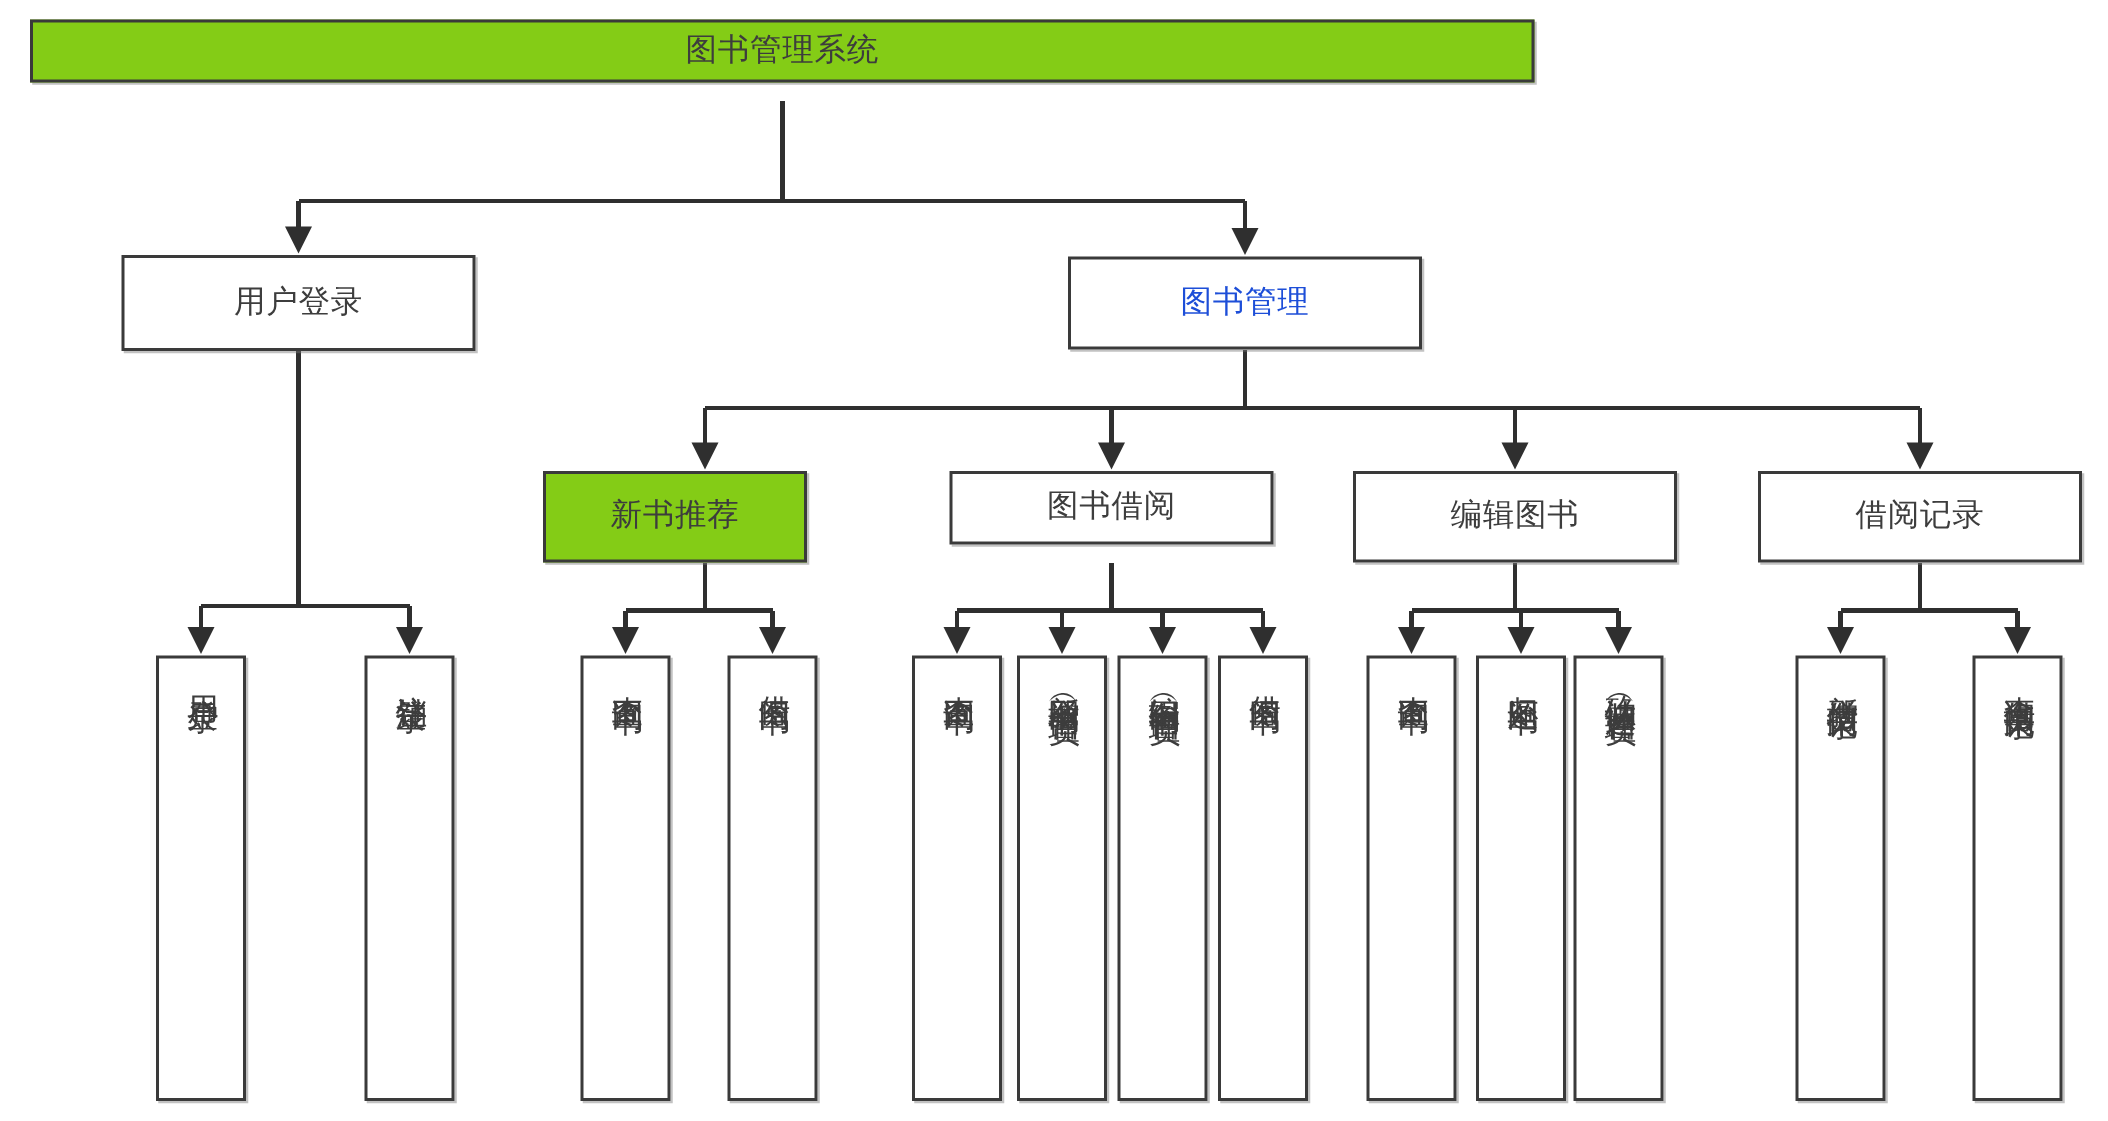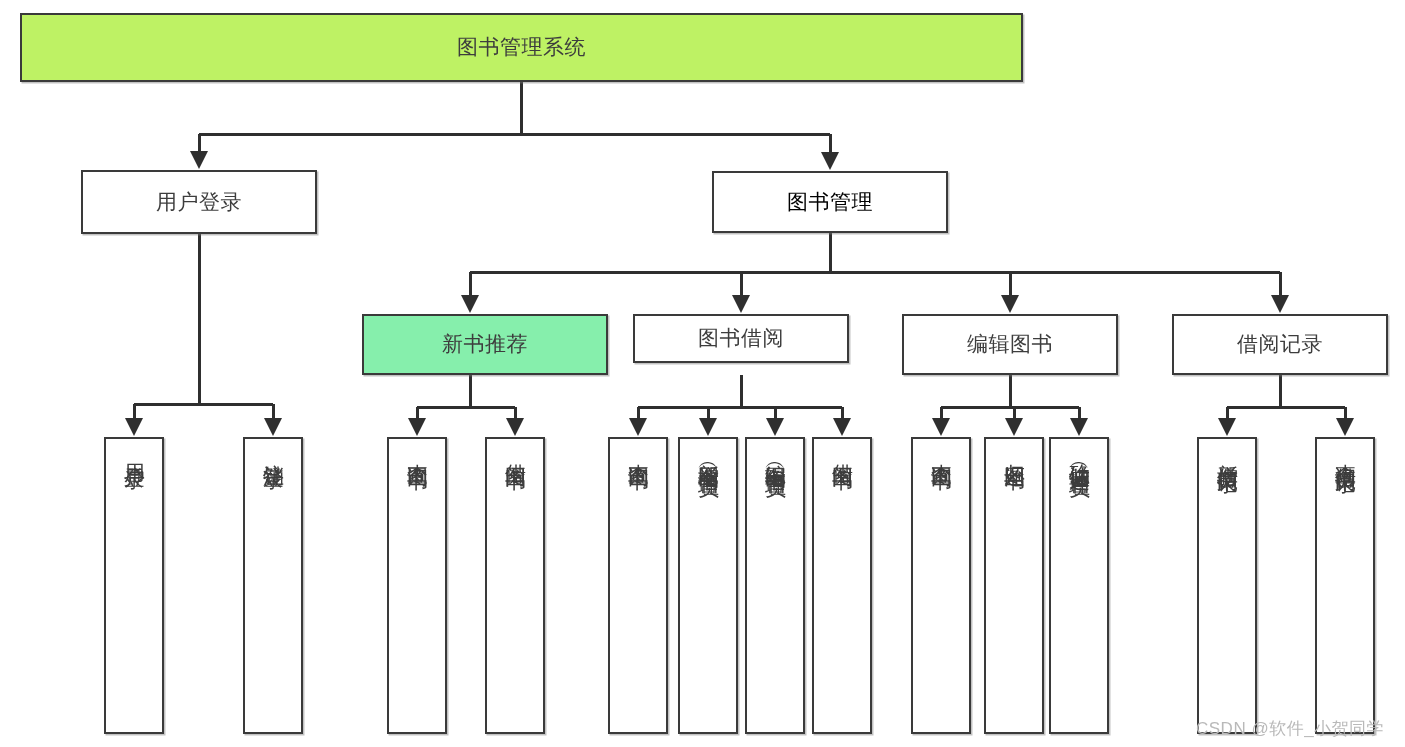--- a/index.html
+++ b/index.html
@@ -117,30 +117,30 @@
       <line x1="1079" y1="407" x2="1079" y2="420" stroke="#2f2f2f" stroke-width="3" shape-rendering="crispEdges"></line>
       <polygon points="1070,418 1088,418 1079,436" fill="#2f2f2f"></polygon>
       <line x1="1280" y1="375" x2="1280" y2="407" stroke="#2f2f2f" stroke-width="3" shape-rendering="crispEdges"></line>
       <line x1="1227" y1="407" x2="1345" y2="407" stroke="#2f2f2f" stroke-width="3" shape-rendering="crispEdges"></line>
       <line x1="1227" y1="407" x2="1227" y2="420" stroke="#2f2f2f" stroke-width="3" shape-rendering="crispEdges"></line>
       <polygon points="1218,418 1236,418 1227,436" fill="#2f2f2f"></polygon>
       <line x1="1345" y1="407" x2="1345" y2="420" stroke="#2f2f2f" stroke-width="3" shape-rendering="crispEdges"></line>
       <polygon points="1336,418 1354,418 1345,436" fill="#2f2f2f"></polygon>
     </svg>
   <div id="nodes-layer">
-      <div class="node horizontal" style="left: 20px; top: 13px; width: 1003px; height: 69px; border-color: rgb(58, 58, 58); background: #bef264;">
+      <div class="node horizontal" style="left: 20px; top: 13px; width: 1003px; height: 42px; border-color: rgb(58, 58, 58); background: #84cc16;">
         <span class="label" style="color: rgb(61, 61, 61);">图书管理系统</span>
       </div>
       <div class="node horizontal" style="left: 81px; top: 170px; width: 236px; height: 64px; border-color: rgb(58, 58, 58); background: rgb(255, 255, 255);">
         <span class="label" style="color: rgb(61, 61, 61);">用户登录</span>
       </div>
       <div class="node horizontal" style="left: 712px; top: 171px; width: 236px; height: 62px; border-color: rgb(58, 58, 58); background: rgb(255, 255, 255);">
-        <span class="label" style="color: #000000;">图书管理</span>
+        <span class="label" style="color: #1d4ed8;">图书管理</span>
       </div>
-      <div class="node horizontal" style="left: 362px; top: 314px; width: 246px; height: 61px; border-color: rgb(58, 58, 58); background: #86efac;">
+      <div class="node horizontal" style="left: 362px; top: 314px; width: 176px; height: 61px; border-color: rgb(58, 58, 58); background: #84cc16;">
         <span class="label" style="color: rgb(61, 61, 61);">新书推荐</span>
       </div>
       <div class="node horizontal" style="left: 633px; top: 314px; width: 216px; height: 49px; border-color: rgb(58, 58, 58); background: rgb(255, 255, 255);">
         <span class="label" style="color: rgb(61, 61, 61);">图书借阅</span>
       </div>
       <div class="node horizontal" style="left: 902px; top: 314px; width: 216px; height: 61px; border-color: rgb(58, 58, 58); background: rgb(255, 255, 255);">
         <span class="label" style="color: rgb(61, 61, 61);">编辑图书</span>
       </div>
       <div class="node horizontal" style="left: 1172px; top: 314px; width: 216px; height: 61px; border-color: rgb(58, 58, 58); background: rgb(255, 255, 255);">
         <span class="label" style="color: rgb(61, 61, 61);">借阅记录</span>
@@ -178,14 +178,13 @@
       <div class="node vertical" style="left: 1049px; top: 437px; width: 60px; height: 297px; border-color: rgb(58, 58, 58); background: rgb(255, 255, 255);">
         <span class="label" style="color: rgb(61, 61, 61);">确认归还（管理员）</span>
       </div>
       <div class="node vertical" style="left: 1197px; top: 437px; width: 60px; height: 297px; border-color: rgb(58, 58, 58); background: rgb(255, 255, 255);">
         <span class="label" style="color: rgb(61, 61, 61);">新增借阅记录</span>
       </div>
       <div class="node vertical" style="left: 1315px; top: 437px; width: 60px; height: 297px; border-color: rgb(58, 58, 58); background: rgb(255, 255, 255);">
         <span class="label" style="color: rgb(61, 61, 61);">查询借阅记录</span>
       </div>
     </div>
-  <div class="watermark" style="left:1196px; top:717px;">CSDN @软件_小贺同学</div>
 </div>
 
 </body></html>

